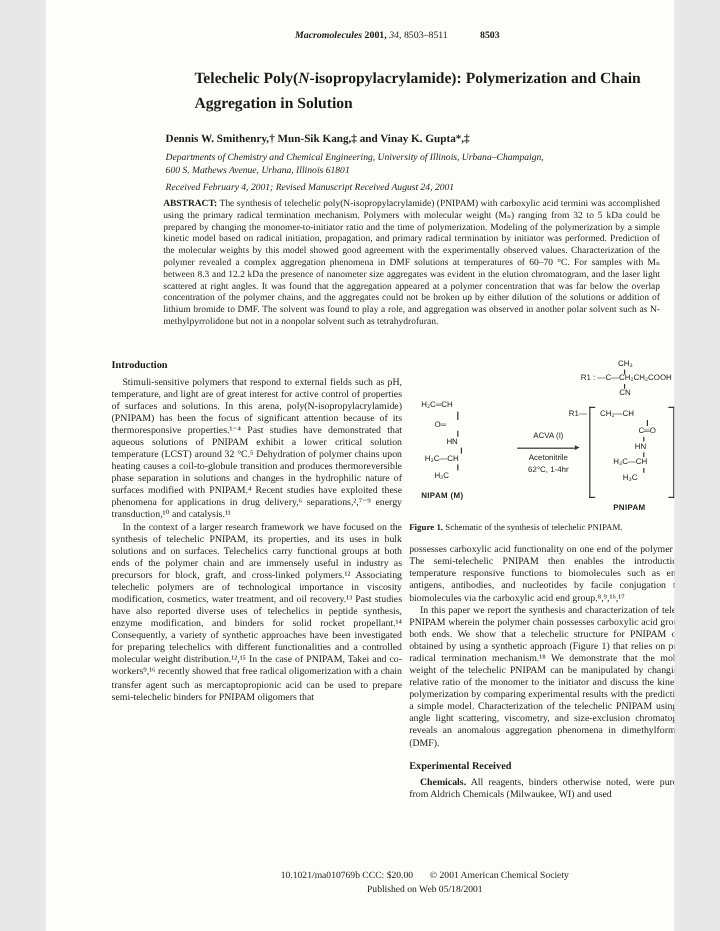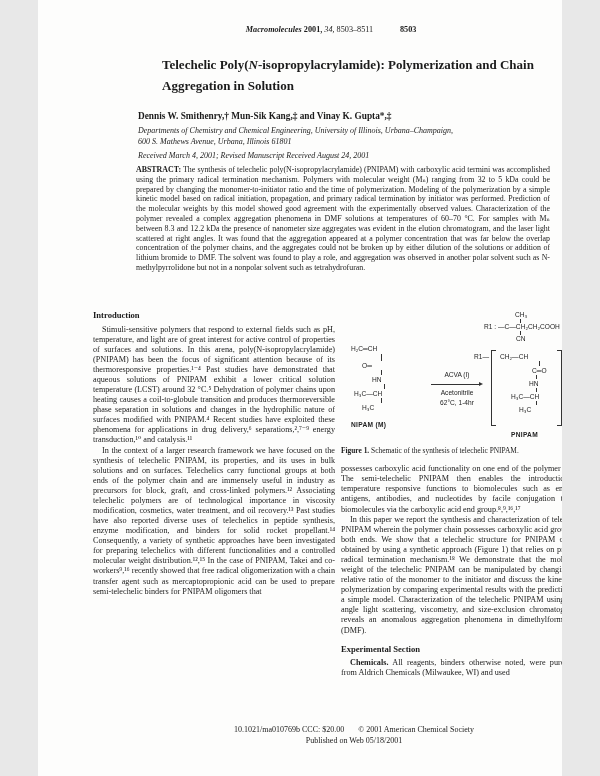--- a/index.html
+++ b/index.html
@@ -42,21 +42,21 @@
     font-size:8px;font-style:italic;
   }
   .abstract{
     position:absolute;left:98px;top:165px;width:414px;
     font-size:7.9px;line-height:1.24;text-align:justify;
   }
   .abstract .abs-label{font-weight:bold;}
   
   .col{
     position:absolute;top:299px;width:242px;
-    font-size:8.2px;line-height:1.23;text-align:justify;margin-top:11px;
+    font-size:8.2px;line-height:1.23;text-align:justify;
   }
   .col-left{left:55px;height:370px;overflow:hidden;}
   .col-right{left:303px;height:412px;overflow:hidden;}
   .sec-heading{font-weight:bold;font-size:8.6px;margin:0 0 4px 0;text-align:left;}
   .para{margin:0;text-indent:9px;}
   .para + .para{margin-top:0;}
   .lead{font-weight:bold;}
   
   .figure{
     position:relative;height:132px;width:242px;
@@ -110,21 +110,21 @@
     <div>Aggregation in Solution</div>
   </div>
 
   <div class="authors">Dennis W. Smithenry,† Mun-Sik Kang,‡ and Vinay K. Gupta*,‡</div>
 
   <div class="affiliation">
     <div>Departments of Chemistry and Chemical Engineering, University of Illinois, Urbana–Champaign,</div>
     <div>600 S. Mathews Avenue, Urbana, Illinois 61801</div>
   </div>
 
-  <div class="received">Received March 4, 2001;  Revised Manuscript Received August 24, 2001</div>
+  <div class="received">Received February 4, 2001;  Revised Manuscript Received August 24, 2001</div>
 
   <div class="abstract">
     <span class="abs-label">ABSTRACT:</span>
     <span>The synthesis of telechelic poly(N-isopropylacrylamide) (PNIPAM) with carboxylic acid termini was accomplished using the primary radical termination mechanism. Polymers with molecular weight (Mₙ) ranging from 32 to 5 kDa could be prepared by changing the monomer-to-initiator ratio and the time of polymerization. Modeling of the polymerization by a simple kinetic model based on radical initiation, propagation, and primary radical termination by initiator was performed. Prediction of the molecular weights by this model showed good agreement with the experimentally observed values. Characterization of the polymer revealed a complex aggregation phenomena in DMF solutions at temperatures of 60–70 °C. For samples with Mₙ between 8.3 and 12.2 kDa the presence of nanometer size aggregates was evident in the elution chromatogram, and the laser light scattered at right angles. It was found that the aggregation appeared at a polymer concentration that was far below the overlap concentration of the polymer chains, and the aggregates could not be broken up by either dilution of the solutions or addition of lithium bromide to DMF. The solvent was found to play a role, and aggregation was observed in another polar solvent such as N-methylpyrrolidone but not in a nonpolar solvent such as tetrahydrofuran.</span>
   </div>
 
   <div class="col col-left">
     <div class="sec-heading">Introduction</div>
     <p class="para">Stimuli-sensitive polymers that respond to external fields such as pH, temperature, and light are of great interest for active control of properties of surfaces and solutions. In this arena, poly(N-isopropylacrylamide) (PNIPAM) has been the focus of significant attention because of its thermoresponsive properties.¹⁻⁴ Past studies have demonstrated that aqueous solutions of PNIPAM exhibit a lower critical solution temperature (LCST) around 32 °C.⁵ Dehydration of polymer chains upon heating causes a coil-to-globule transition and produces thermoreversible phase separation in solutions and changes in the hydrophilic nature of surfaces modified with PNIPAM.⁴ Recent studies have exploited these phenomena for applications in drug delivery,⁶ separations,²,⁷⁻⁹ energy transduction,¹⁰ and catalysis.¹¹</p>
     <p class="para">In the context of a larger research framework we have focused on the synthesis of telechelic PNIPAM, its properties, and its uses in bulk solutions and on surfaces. Telechelics carry functional groups at both ends of the polymer chain and are immensely useful in industry as precursors for block, graft, and cross-linked polymers.¹² Associating telechelic polymers are of technological importance in viscosity modification, cosmetics, water treatment, and oil recovery.¹³ Past studies have also reported diverse uses of telechelics in peptide synthesis, enzyme modification, and binders for solid rocket propellant.¹⁴ Consequently, a variety of synthetic approaches have been investigated for preparing telechelics with different functionalities and a controlled molecular weight distribution.¹²,¹⁵ In the case of PNIPAM, Takei and co-workers⁹,¹⁶ recently showed that free radical oligomerization with a chain transfer agent such as mercaptopropionic acid can be used to prepare semi-telechelic binders for PNIPAM oligomers that</p>
@@ -174,21 +174,21 @@
       <div class="fg struct-label" style="left:170px;top:122px;">PNIPAM</div>
     </div>
 
     <div class="fig-caption">
       <span class="lead">Figure 1.</span><span> Schematic of the synthesis of telechelic PNIPAM.</span>
     </div>
 
     <p class="para" style="margin-top:9px;text-indent:0;">possesses carboxylic acid functionality on one end of the polymer chain. The semi-telechelic PNIPAM then enables the introduction of temperature responsive functions to biomolecules such as enzyme, antigens, antibodies, and nucleotides by facile conjugation to the biomolecules via the carboxylic acid end group.⁸,⁹,¹⁶,¹⁷</p>
     <p class="para">In this paper we report the synthesis and characterization of telechelic PNIPAM wherein the polymer chain possesses carboxylic acid groups on both ends. We show that a telechelic structure for PNIPAM can be obtained by using a synthetic approach (Figure 1) that relies on primary radical termination mechanism.¹⁸ We demonstrate that the molecular weight of the telechelic PNIPAM can be manipulated by changing the relative ratio of the monomer to the initiator and discuss the kinetics of polymerization by comparing experimental results with the predictions of a simple model. Characterization of the telechelic PNIPAM using right angle light scattering, viscometry, and size-exclusion chromatography reveals an anomalous aggregation phenomena in dimethylformamide (DMF).</p>
 
-    <div class="sec-heading" style="margin-top:8px;">Experimental Section</div>
+    <div class="sec-heading" style="margin-top:8px;">Experimental Received</div>
     <p class="para"><span class="lead">Chemicals.</span><span> All reagents, binders otherwise noted, were purchased from Aldrich Chemicals (Milwaukee, WI) and used</span></p>
   </div>
 
 
   <div class="footer">
     <div>
       <span>10.1021/ma010769b CCC: $20.00</span><span class="gap"></span><span>© 2001 American Chemical Society</span>
     </div>
     <div>Published on Web 05/18/2001</div>
   </div>

